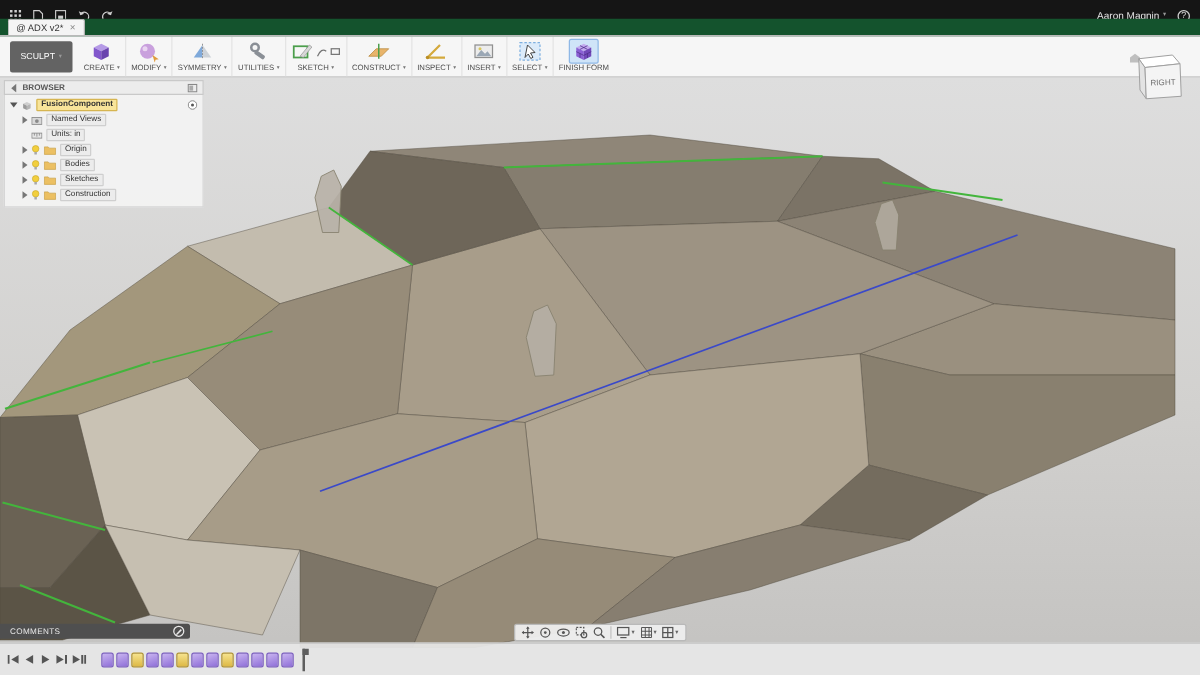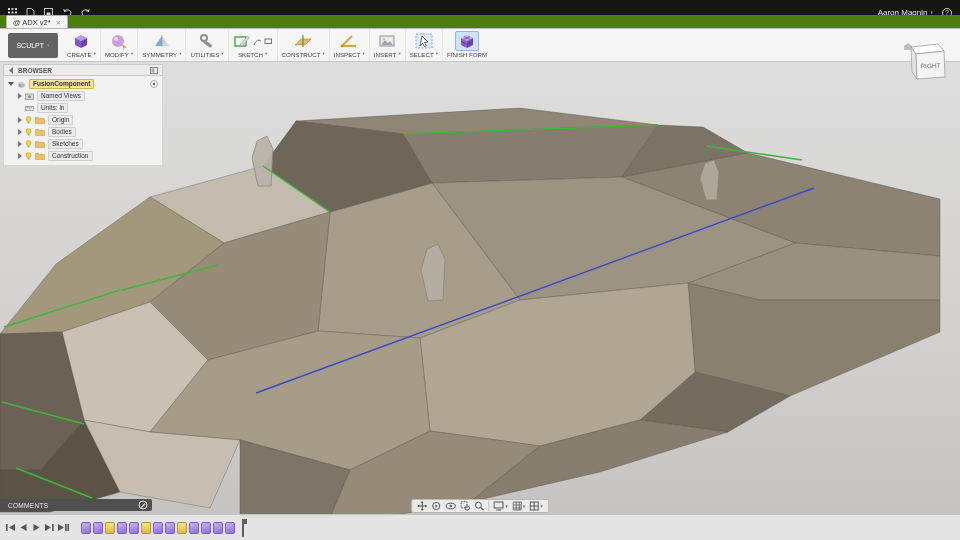--- a/index.html
+++ b/index.html
@@ -9,21 +9,21 @@
 
   
   .topbar{position:absolute;top:0;left:0;right:0;height:25px;background:#151515;color:#ddd;display:flex;align-items:center;z-index:50;padding:0 8px;gap:9px}
   .topbar .spacer{flex:1}
   .top-icon{display:flex;align-items:center;justify-content:center}
   .user{font-size:8px;color:#e6e6e6;display:flex;align-items:center;gap:3px;white-space:nowrap}
   .caret{font-size:5px;line-height:1;color:#999}
   .help-circle{width:10px;height:10px;border:1px solid #cfcfcf;border-radius:50%;font-size:7px;color:#e0e0e0;display:flex;align-items:center;justify-content:center}
 
   
-  .tabbar{position:absolute;top:15px;left:0;right:0;height:14px;background:#4d7c0f;border-bottom:1px solid #b9b9b9;z-index:50;display:flex;align-items:flex-end}
+  .tabbar{position:absolute;top:15px;left:0;right:0;height:14px;background:#14532d;border-bottom:1px solid #b9b9b9;z-index:50;display:flex;align-items:flex-end}
   .tab{height:13px;margin-left:6px;background:#f4f4f4;border:1px solid #b3b3b3;border-bottom:none;border-radius:2px 2px 0 0;display:flex;align-items:center;gap:5px;padding:0 6px;font-size:7.5px;color:#333}
   .tab-close{font-size:6px;color:#888}
 
   
   .toolbar{position:absolute;top:29px;left:0;right:0;height:33px;background:#f6f6f6;border-bottom:1px solid #c6c6c6;z-index:45;display:flex;align-items:center}
   .sculpt-btn{margin:0 5px 0 8px;width:50px;height:25px;background:#636363;border-radius:2px;color:#fff;font-size:7px;display:flex;align-items:center;justify-content:center;gap:3px;flex:none}
   .tgroup{height:100%;display:flex;flex-direction:column;align-items:center;justify-content:center;padding:0 4px;border-left:1px solid #e4e4e4;flex:none}
   .tgroup.no-sep{border-left:none}
   .ticon-row{height:18px;display:flex;align-items:center;justify-content:center;gap:2px;margin-bottom:1px}
   .tlabel{font-size:6.2px;color:#4a4a4a;display:flex;align-items:center;gap:2px;white-space:nowrap}

